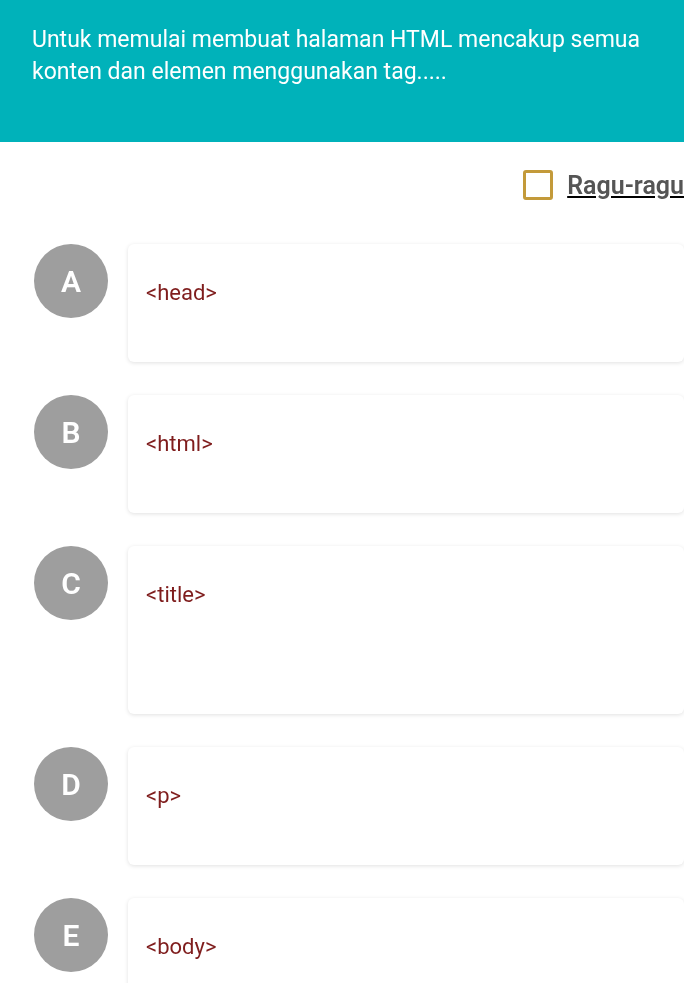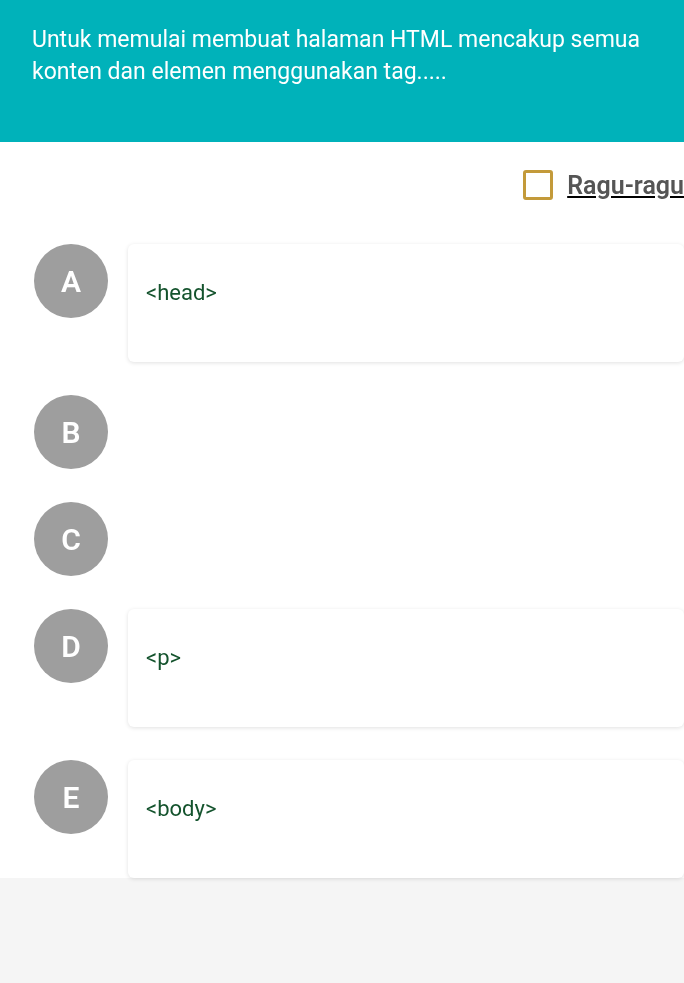--- a/index.html
+++ b/index.html
@@ -77,21 +77,21 @@
       min-height: 118px;
       display: flex;
       align-items: flex-start;
       cursor: pointer;
     }
     .option-card.tall {
       min-height: 168px;
     }
     .option-text {
       font-size: 22px;
-      color: #14532d;
+      color: #7f1d1d;
     }
   </style>
 </head>
 <body>
 
 <div class="header">
   <span>Untuk memulai membuat halaman HTML mencakup semua konten dan elemen menggunakan tag.....</span>
 </div>
 
 <div class="content">
@@ -108,25 +108,31 @@
       </div>
       <div class="option-card">
         <span class="option-text">&lt;head&gt;</span>
       </div>
     </div>
 
     <div class="option-row">
       <div class="option-badge">
         <span>B</span>
       </div>
+      <div class="option-card">
+        <span class="option-text">&lt;html&gt;</span>
+      </div>
     </div>
 
     <div class="option-row">
       <div class="option-badge">
         <span>C</span>
+      </div>
+      <div class="option-card tall">
+        <span class="option-text">&lt;title&gt;</span>
       </div>
     </div>
 
     <div class="option-row">
       <div class="option-badge">
         <span>D</span>
       </div>
       <div class="option-card">
         <span class="option-text">&lt;p&gt;</span>
       </div>

